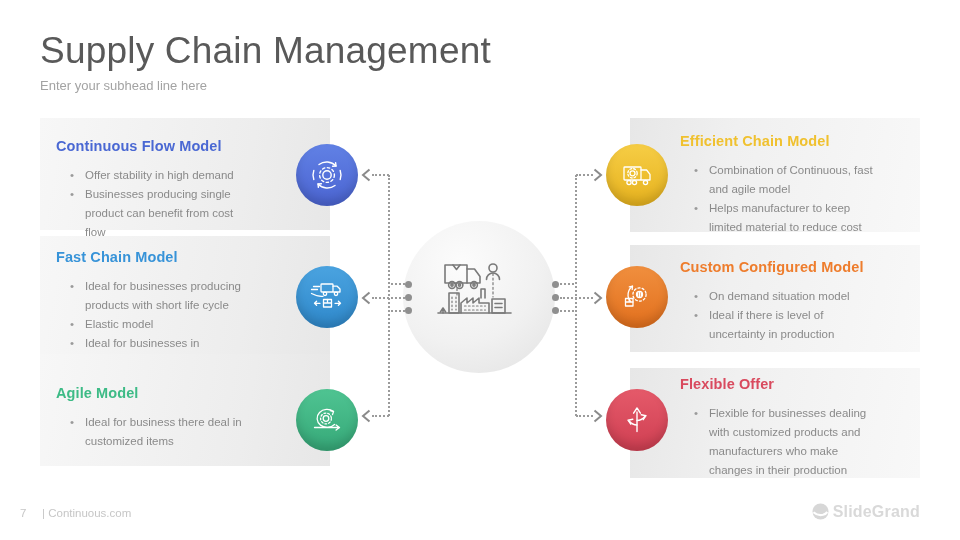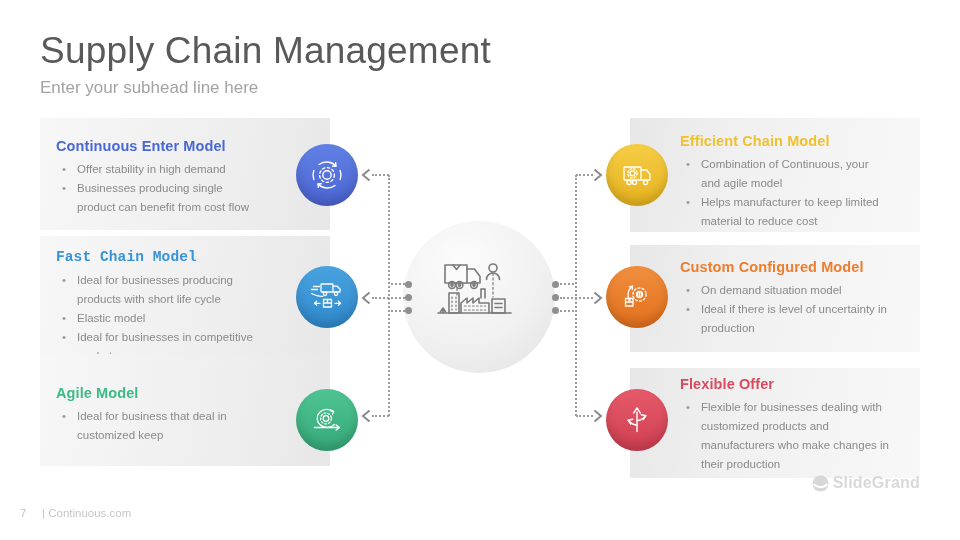--- a/index.html
+++ b/index.html
@@ -1,34 +1,34 @@
 <!DOCTYPE html>
 <html><head>
 <meta charset="utf-8">
 <style>
   html,body{margin:0;padding:0;background:#fff;}
   .slide{position:relative;width:960px;height:540px;background:#ffffff;overflow:hidden;
          font-family:"Liberation Sans",sans-serif;}
 
   
   .title{position:absolute;left:40px;top:30px;font-size:37px;font-weight:400;color:#595959;letter-spacing:.2px;}
-  .subhead{position:absolute;left:40px;top:78px;font-size:17px;color:#a3a3a3;}
+  .subhead{position:absolute;left:40px;top:78px;font-size:13px;color:#a3a3a3;}
 
   
   .card{position:absolute;box-sizing:border-box;}
   .card.cleft{background:linear-gradient(100deg,#f7f7f7 0%,#ededed 70%,#e7e7e7 100%);}
   .card.cright{background:linear-gradient(100deg,#e7e7e7 0%,#f0f0f0 35%,#f8f8f8 100%);}
   .c1{left:40px;top:118px;width:290px;height:112px;padding:20px 62px 0 16px;}
   .c2{left:40px;top:236px;width:290px;height:121px;padding:13px 58px 0 16px;}
   .c3{left:40px;top:354px;width:290px;height:112px;padding:31px 62px 0 16px;}
   .c4{left:630px;top:118px;width:290px;height:114px;padding:15px 26px 0 50px;}
   .c5{left:630px;top:245px;width:290px;height:107px;padding:14px 26px 0 50px;}
   .c6{left:630px;top:368px;width:290px;height:110px;padding:8px 26px 0 50px;}
   .card h3{margin:0 0 6px 0;font-size:14.5px;font-weight:bold;letter-spacing:.1px;}
-  .bullets{list-style:none;margin:4px;padding:0;font-size:11.5px;line-height:19px;color:#8a8a8a;}
+  .bullets{list-style:none;margin:12px;padding:0;font-size:11.5px;line-height:19px;color:#8a8a8a;}
   .bullets li{position:relative;padding-left:17px;}
   .bullets li::before{content:"\2022";position:absolute;left:2px;top:0;color:#9a9a9a;}
 
   
   .badge{position:absolute;width:62px;height:62px;border-radius:50%;
          display:flex;align-items:center;justify-content:center;
          box-shadow:inset 0 -6px 10px rgba(0,0,0,.14);}
   .t-royal {background:linear-gradient(180deg,#6181e5 0%,#4b64d1 100%);}
   .t-blue  {background:linear-gradient(180deg,#4aa3e0 0%,#2f88ca 100%);}
   .t-green {background:linear-gradient(180deg,#4fc492 0%,#36a878 100%);}
@@ -45,59 +45,59 @@
 
   
   .dash-h{position:absolute;height:0;border-top:2px dotted #9b9b9b;}
   .dash-v{position:absolute;width:0;border-left:2px dotted #9b9b9b;}
   .cdot{position:absolute;width:7px;height:7px;border-radius:50%;background:#8f8f8f;}
   .chev{position:absolute;width:10px;height:14px;}
 
   
   .pageno{position:absolute;left:20px;top:507px;font-size:11.5px;color:#c6c6c6;}
   .sitelabel{position:absolute;left:42px;top:507px;font-size:11.5px;color:#c6c6c6;}
-  .brand{position:absolute;right:40px;top:474px;display:flex;align-items:flex-end;gap:4px;}
+  .brand{position:absolute;right:40px;top:503px;display:flex;align-items:flex-start;gap:4px;}
   .brand span{font-size:16px;font-weight:bold;color:#d9d9d9;letter-spacing:.2px;}
 </style>
 </head>
 <body>
 
 <div class="slide">
 
   <div class="title">Supply Chain Management</div>
   <div class="subhead">Enter your subhead line here</div>
 
   <div class="card cleft c1">
-    <h3 style="color: rgb(74, 104, 211);">Continuous Enter Model</h3>
+    <h3 style="color: rgb(74, 104, 211);">Continuous Flow Model</h3>
     <ul class="bullets">
       <li>Offer stability in high demand</li>
       <li>Businesses producing single product can benefit from cost flow</li>
     </ul>
   </div>
 
   <div class="card cleft c2">
-    <h3 style="color: rgb(55, 147, 216); font-family: Liberation Mono, monospace;">Fast Chain Model</h3>
+    <h3 style="color: rgb(55, 147, 216);">Fast Chain Model</h3>
     <ul class="bullets">
       <li>Ideal for businesses producing products with short life cycle</li>
       <li>Elastic model</li>
       <li>Ideal for businesses in competitive market</li>
     </ul>
   </div>
 
   <div class="card cleft c3">
     <h3 style="color: rgb(61, 187, 134);">Agile Model</h3>
     <ul class="bullets">
-      <li>Ideal for business that deal in customized keep</li>
+      <li>Ideal for business there deal in customized items</li>
     </ul>
   </div>
 
   <div class="card cright c4">
     <h3 style="color: rgb(240, 193, 47);">Efficient Chain Model</h3>
     <ul class="bullets">
-      <li>Combination of Continuous, your and agile model</li>
+      <li>Combination of Continuous, fast and agile model</li>
       <li>Helps manufacturer to keep limited material to reduce cost</li>
     </ul>
   </div>
 
   <div class="card cright c5">
     <h3 style="color: rgb(238, 125, 45);">Custom Configured Model</h3>
     <ul class="bullets">
       <li>On demand situation model</li>
       <li>Ideal if there is level of uncertainty in production</li>
     </ul>

